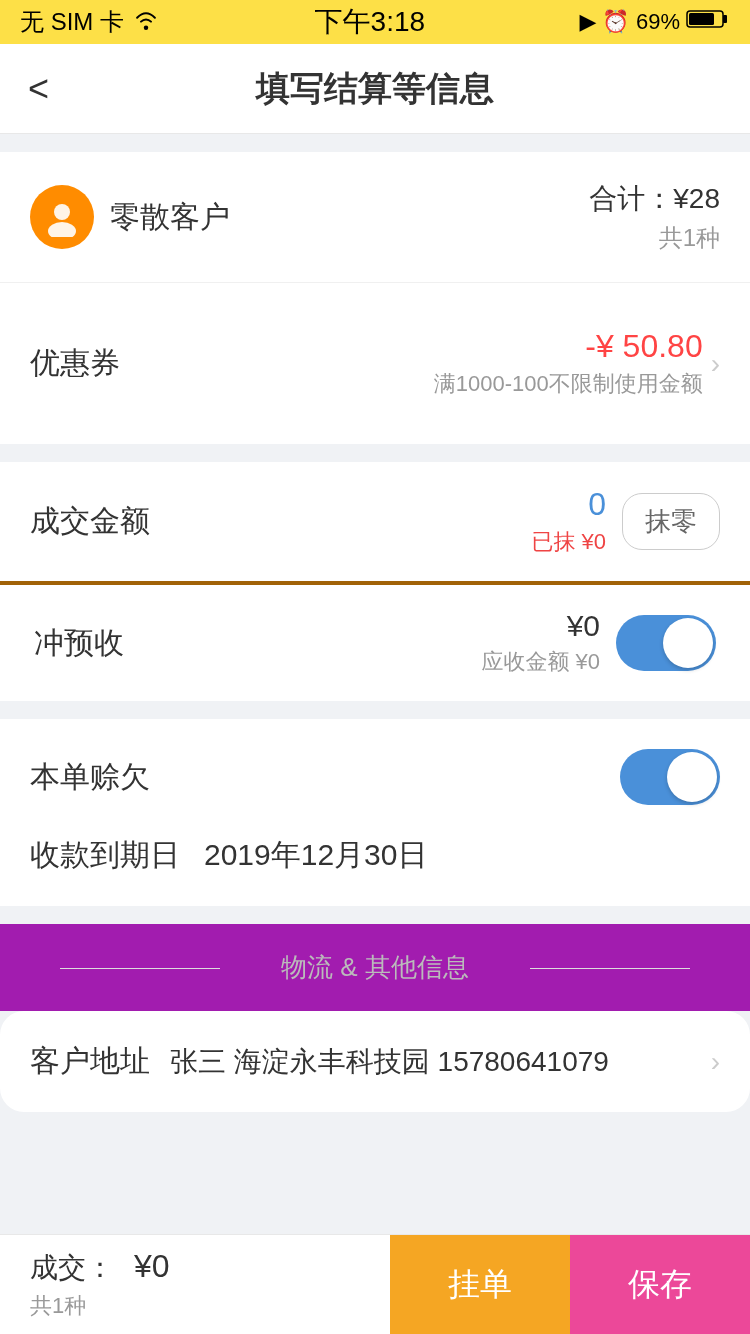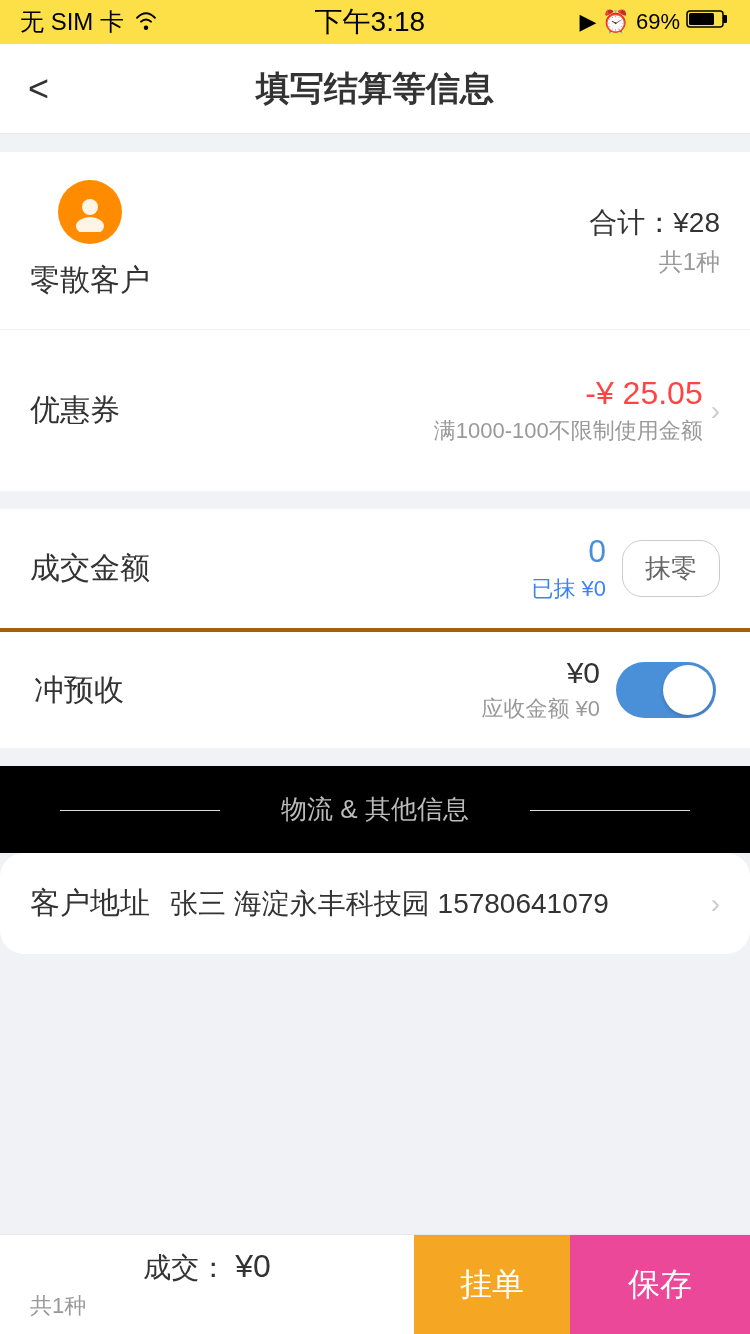--- a/index.html
+++ b/index.html
@@ -66,21 +66,20 @@
       display: flex;
       align-items: center;
       justify-content: space-between;
       padding: 28px 30px;
       background: #fff;
     }
     .customer-left {
       display: flex;
       align-items: center;
       gap: 16px;
-      flex-direction: column;
     }
     .avatar {
       width: 64px;
       height: 64px;
       border-radius: 50%;
       background: #ff8c00;
       display: flex;
       align-items: center;
       justify-content: center;
     }
@@ -130,21 +129,21 @@
       flex-direction: column;
       align-items: flex-end;
     }
     .amount-value {
       font-size: 32px;
       color: #4a90d9;
       font-weight: 500;
       min-width: 60px;
       text-align: right;
     }
-    .amount-sub { font-size: 22px; color: #3b82f6; margin-top: 4px; }
+    .amount-sub { font-size: 22px; color: #ef4444; margin-top: 4px; }
     .round-btn {
       border: 1px solid #ccc;
       border-radius: 20px;
       padding: 10px 22px;
       font-size: 26px;
       color: #666;
       background: #fff;
       cursor: pointer;
     }
 
@@ -198,21 +197,21 @@
     }
     .due-date-label { margin-right: 24px; }
     .due-date-value { color: #333; }
 
     
     .section-header {
       text-align: center;
       padding: 26px 0;
       color: #bbb;
       font-size: 26px;
-      background: #000000;
+      background: #a21caf;
       position: relative;
     }
     .section-header::before,
     .section-header::after {
       content: '';
       position: absolute;
       top: 50%;
       width: 160px;
       height: 1px;
       background: #ddd;
@@ -249,21 +248,21 @@
       border-top: 1px solid #e8e8e8;
     }
     .bottom-summary {
       flex: 1;
       padding: 0 30px;
     }
     .bottom-total { font-size: 28px; color: #333; }
     .bottom-count { font-size: 22px; color: #999; margin-top: 4px; }
     .bottom-amount { font-size: 32px; color: #333; font-weight: 500; }
     .btn-hold {
-      width: 156px;
+      width: 180px;
       height: 100px;
       background: #f5a623;
       display: flex;
       align-items: center;
       justify-content: center;
       font-size: 32px;
       color: #fff;
       font-weight: 500;
       cursor: pointer;
     }
@@ -334,21 +333,21 @@
       <div class="customer-right">
         <div class="total-amount">合计：¥28</div>
         <div class="total-count">共1种</div>
       </div>
     </div>
 
     <div class="coupon-row">
       <span class="coupon-label">优惠券</span>
       <div class="coupon-right">
         <div class="coupon-info">
-          <div class="coupon-amount">-¥ 25.05</div>
+          <div class="coupon-amount">-¥ 50.80</div>
           <div class="coupon-desc">满1000-100不限制使用金额</div>
         </div>
         <span class="chevron-icon">›</span>
       </div>
     </div>
   </div>
 
   <div class="transaction-section">
 
     <div class="transaction-row">
@@ -369,38 +368,50 @@
           <span class="prepay-amount">¥0</span>
           <span class="prepay-sub">应收金额 ¥0</span>
         </div>
         <div class="toggle">
           <div class="toggle-knob"></div>
         </div>
       </div>
     </div>
   </div>
 
+  <div class="debt-section">
+    <div class="debt-row">
+      <span class="row-label">本单赊欠</span>
+      <div class="toggle">
+        <div class="toggle-knob"></div>
+      </div>
+    </div>
+    <div class="due-date-row">
+      <span class="due-date-label">收款到期日</span>
+      <span class="due-date-value">2019年12月30日</span>
+    </div>
+  </div>
 
   <div class="section-header">
     <span>物流 &amp; 其他信息</span>
   </div>
 
   <div class="address-section" style="margin-top:0;">
     <div class="address-row">
       <span class="address-label">客户地址</span>
       <span class="address-value">张三 海淀永丰科技园 15780641079</span>
       <span class="address-chevron">›</span>
     </div>
   </div>
 
 </div>
 
 <div class="bottom-bar">
   <div class="bottom-summary">
-    <div style="display:flex;align-items:baseline;gap:8px;justify-content:center;">
+    <div style="display:flex;align-items:baseline;gap:20px;">
       <span class="bottom-total">成交：</span>
       <span class="bottom-amount">¥0</span>
     </div>
     <div class="bottom-count">共1种</div>
   </div>
   <div class="btn-hold">挂单</div>
   <div class="btn-save">保存</div>
 </div>
 
 </body></html>

